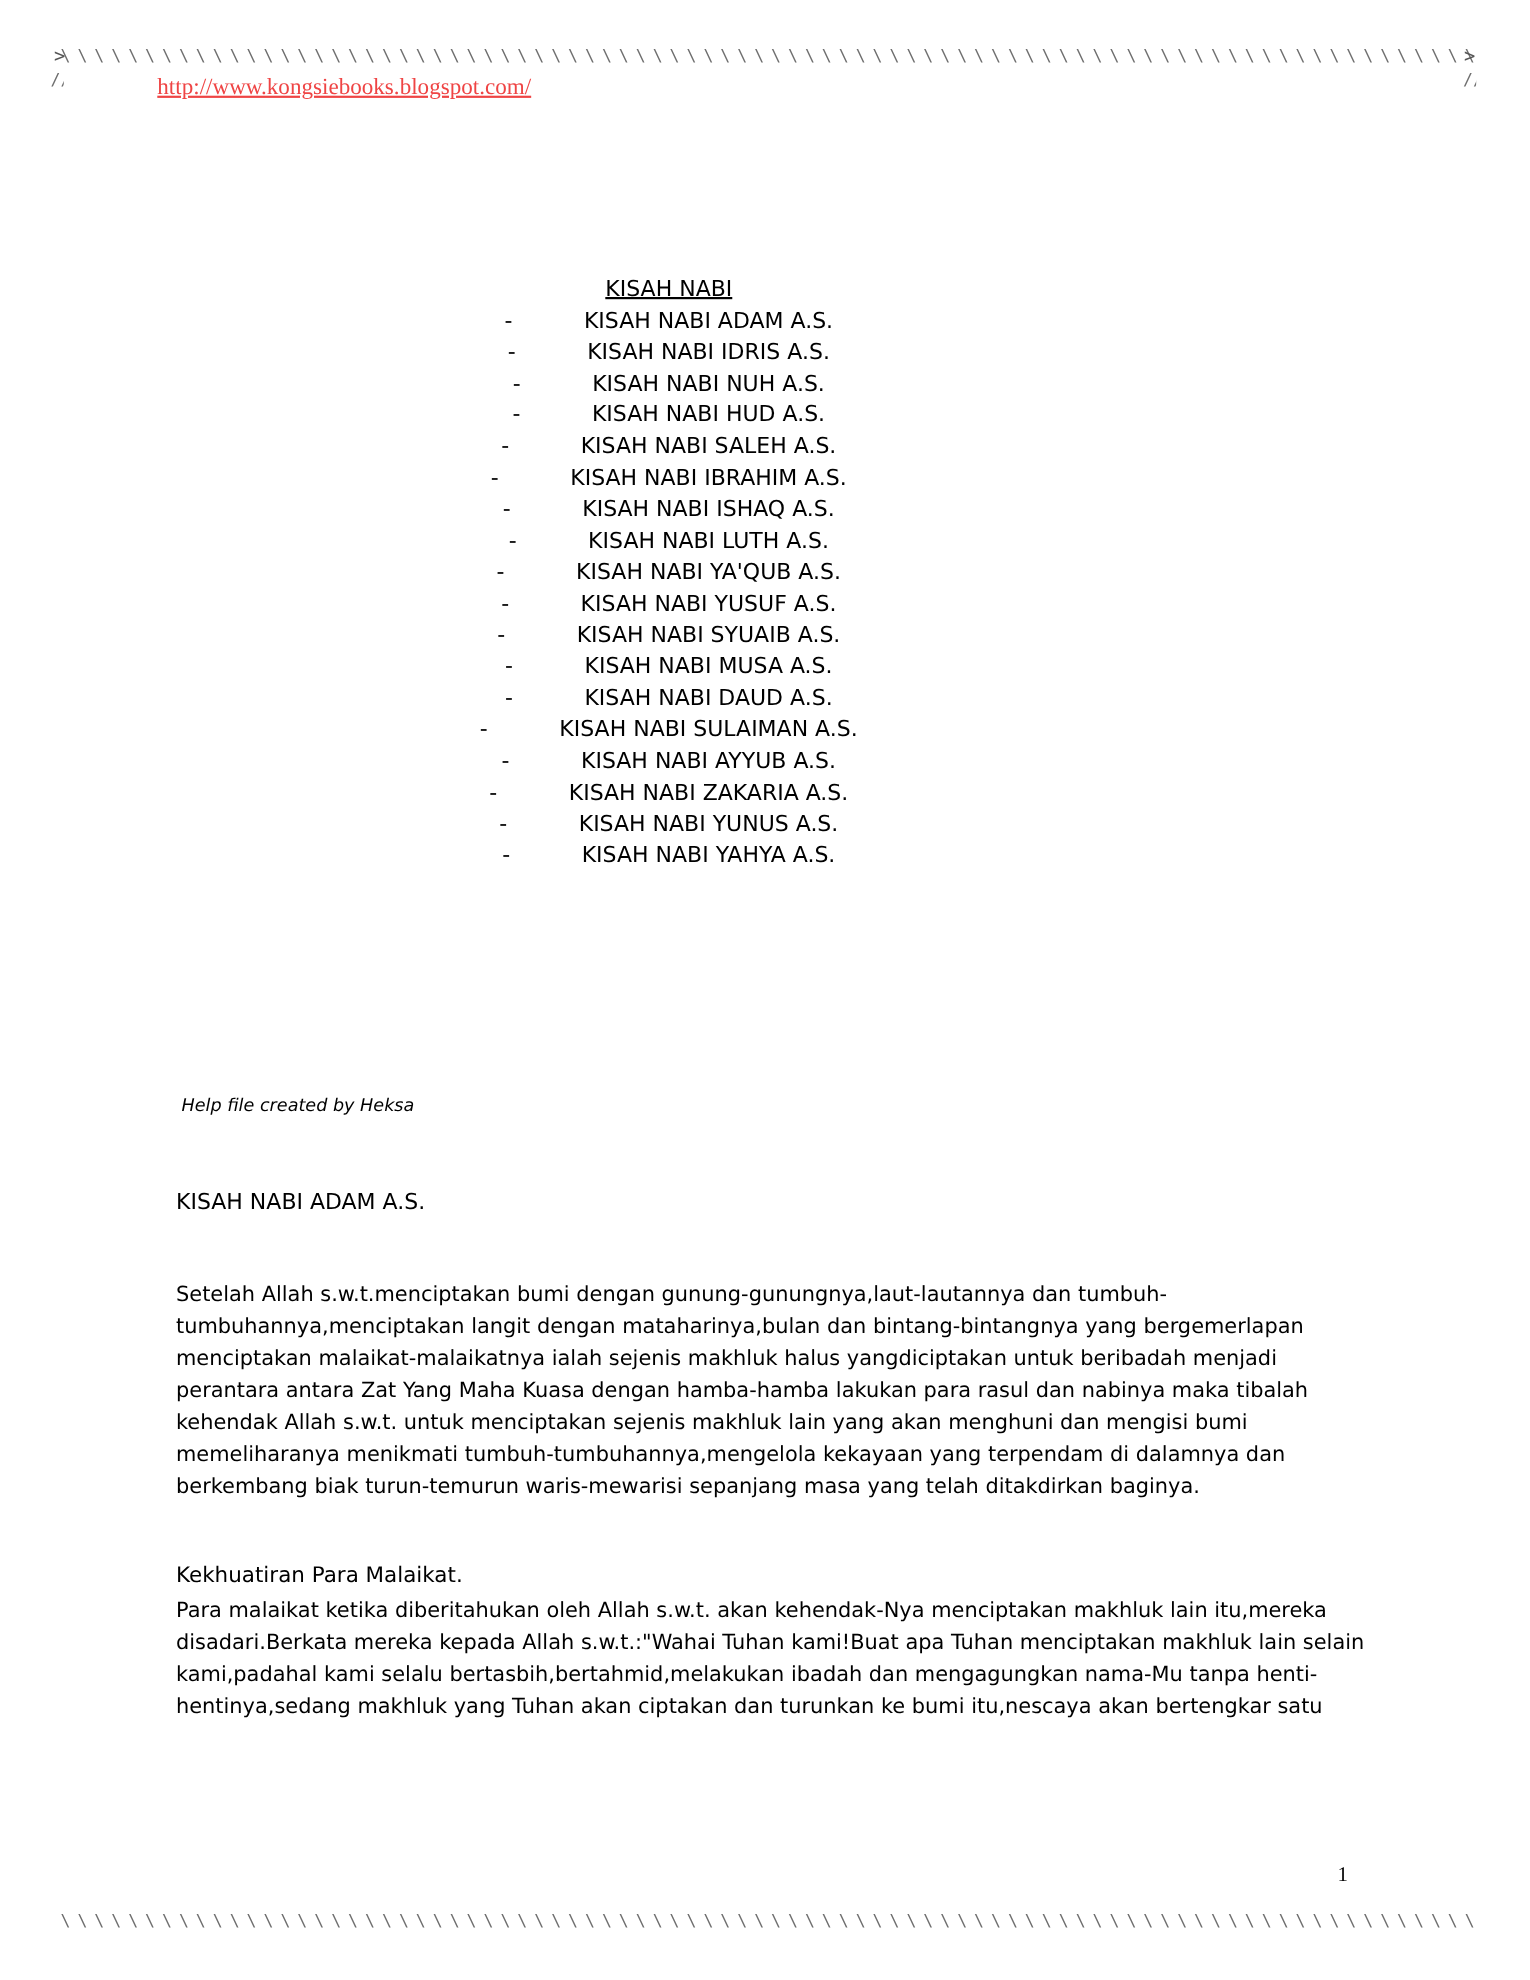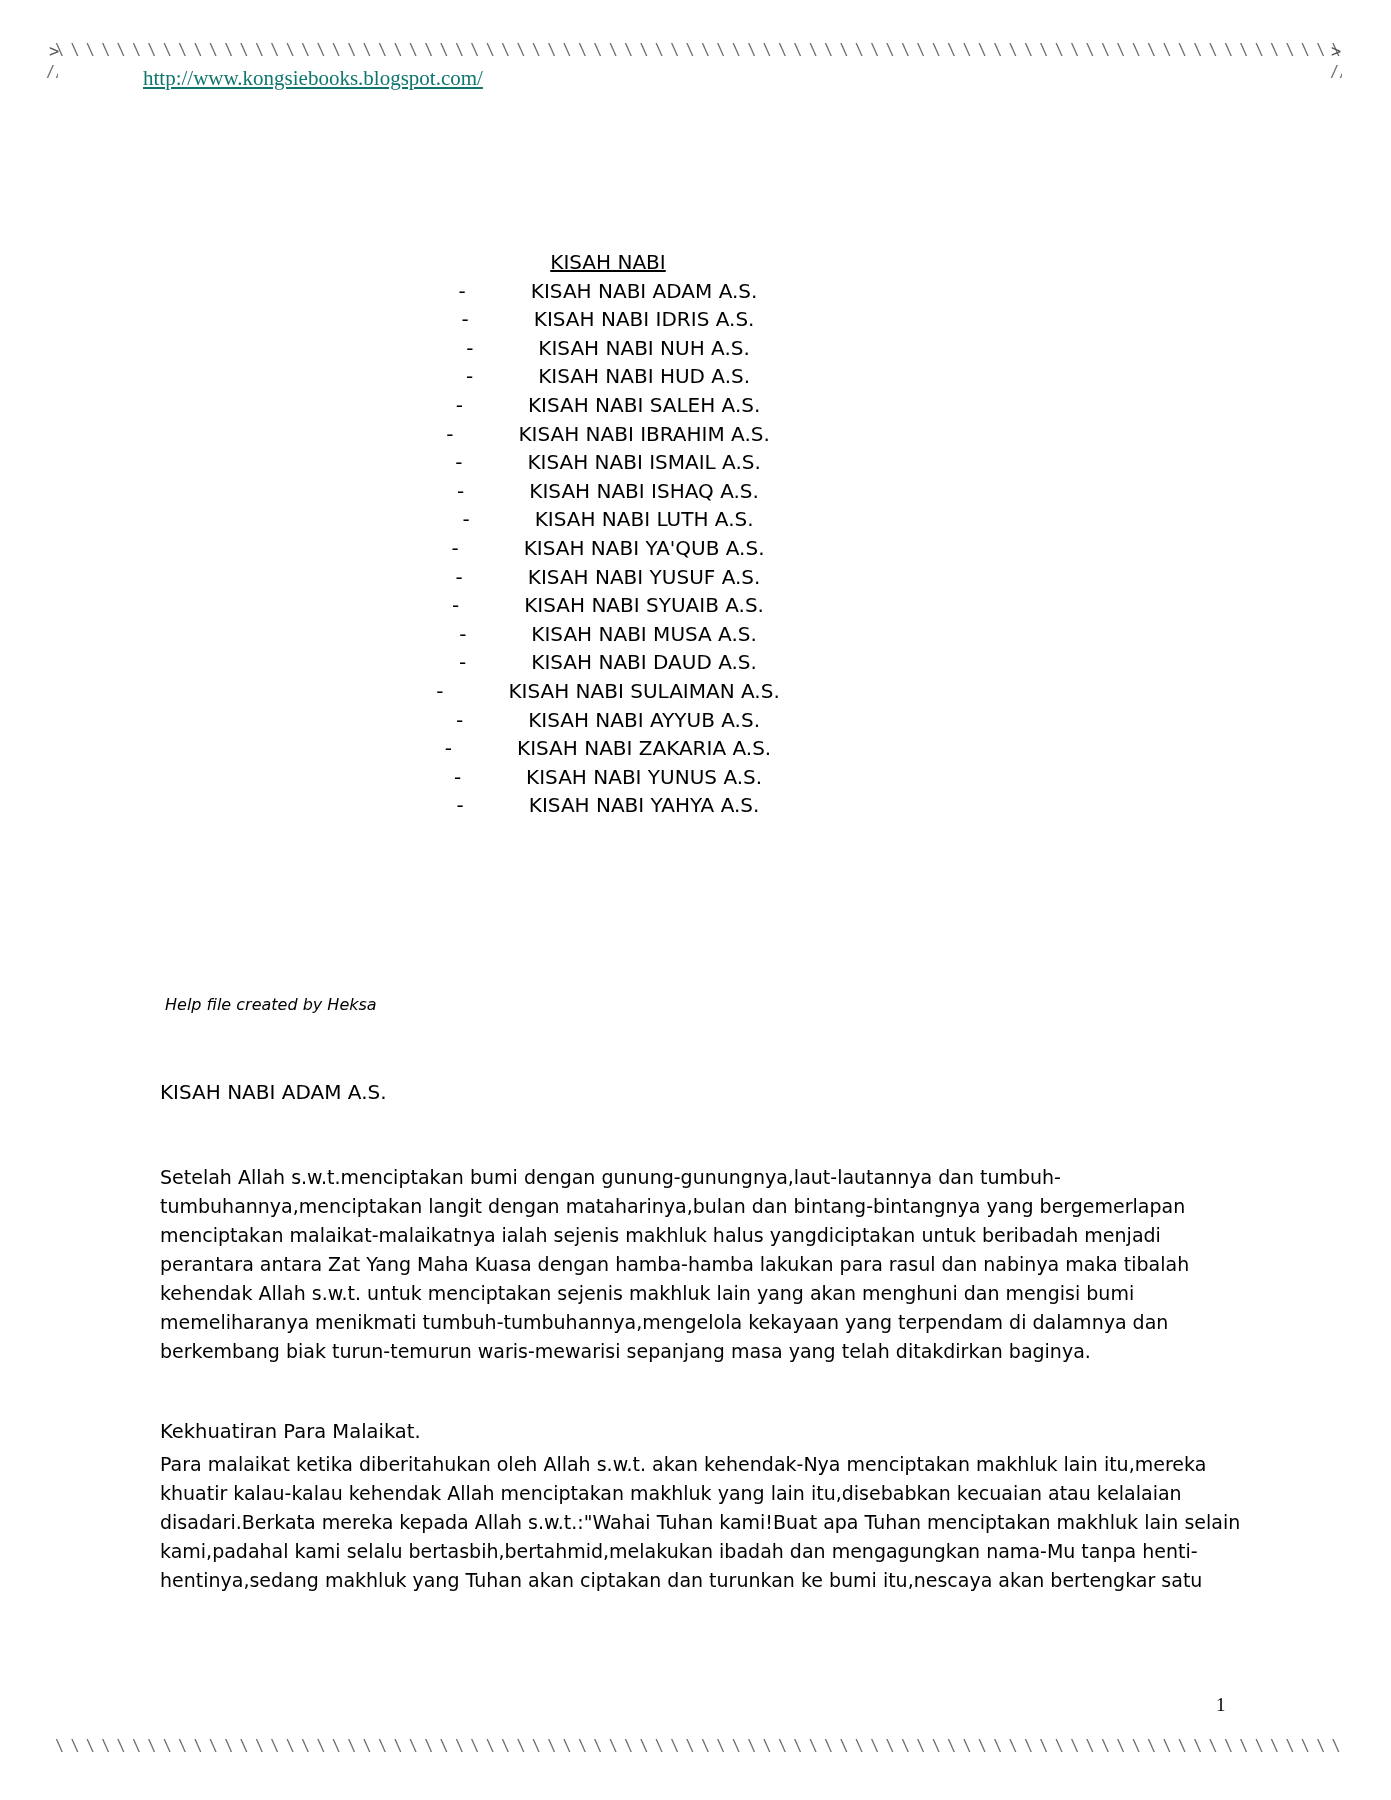--- a/index.html
+++ b/index.html
@@ -37,21 +37,21 @@
     font-family:"DejaVu Sans Mono",monospace;
     font-size:17px;color:#555;
   }
   .c-tl{left:49px;}
   .c-tr{left:1331px;}
 
   
   .url{
     position:absolute;left:143px;top:66px;
     font-family:"Liberation Serif","DejaVu Serif",serif;
-    font-size:21px;color:#0f766e;
+    font-size:21px;color:#ef4444;
     text-decoration:underline;
     cursor:pointer;
   }
 
   
   .toc{
     position:absolute;left:143px;top:248px;width:930px;
     font-size:20px;line-height:28.6px;
     text-align:center;
   }
@@ -96,21 +96,20 @@
     <div class="toc-title-line">
       <span class="toc-title">KISAH NABI</span>
     </div>
     <div id="toc-items">
         <div class="toc-line"><span class="toc-dash">-</span><span>KISAH NABI ADAM A.S.</span></div>
         <div class="toc-line"><span class="toc-dash">-</span><span>KISAH NABI IDRIS A.S.</span></div>
         <div class="toc-line"><span class="toc-dash">-</span><span>KISAH NABI NUH A.S.</span></div>
         <div class="toc-line"><span class="toc-dash">-</span><span>KISAH NABI HUD A.S.</span></div>
         <div class="toc-line"><span class="toc-dash">-</span><span>KISAH NABI SALEH A.S.</span></div>
         <div class="toc-line"><span class="toc-dash">-</span><span>KISAH NABI IBRAHIM A.S.</span></div>
-        <div class="toc-line"><span class="toc-dash">-</span><span>KISAH NABI ISMAIL A.S.</span></div>
         <div class="toc-line"><span class="toc-dash">-</span><span>KISAH NABI ISHAQ A.S.</span></div>
         <div class="toc-line"><span class="toc-dash">-</span><span>KISAH NABI LUTH A.S.</span></div>
         <div class="toc-line"><span class="toc-dash">-</span><span>KISAH NABI YA'QUB A.S.</span></div>
         <div class="toc-line"><span class="toc-dash">-</span><span>KISAH NABI YUSUF A.S.</span></div>
         <div class="toc-line"><span class="toc-dash">-</span><span>KISAH NABI SYUAIB A.S.</span></div>
         <div class="toc-line"><span class="toc-dash">-</span><span>KISAH NABI MUSA A.S.</span></div>
         <div class="toc-line"><span class="toc-dash">-</span><span>KISAH NABI DAUD A.S.</span></div>
         <div class="toc-line"><span class="toc-dash">-</span><span>KISAH NABI SULAIMAN A.S.</span></div>
         <div class="toc-line"><span class="toc-dash">-</span><span>KISAH NABI AYYUB A.S.</span></div>
         <div class="toc-line"><span class="toc-dash">-</span><span>KISAH NABI ZAKARIA A.S.</span></div>
@@ -126,20 +125,19 @@
       <div class="para-line">tumbuhannya,menciptakan langit dengan mataharinya,bulan dan bintang-bintangnya yang bergemerlapan</div>
       <div class="para-line">menciptakan malaikat-malaikatnya ialah sejenis makhluk halus yangdiciptakan untuk beribadah menjadi</div>
       <div class="para-line">perantara antara Zat Yang Maha Kuasa dengan hamba-hamba lakukan para rasul dan nabinya maka tibalah</div>
       <div class="para-line">kehendak Allah s.w.t. untuk menciptakan sejenis makhluk lain yang akan menghuni dan mengisi bumi</div>
       <div class="para-line">memeliharanya menikmati tumbuh-tumbuhannya,mengelola kekayaan yang terpendam di dalamnya dan</div>
       <div class="para-line">berkembang biak turun-temurun waris-mewarisi sepanjang masa yang telah ditakdirkan baginya.</div>
     </div>
   <div class="subheading">Kekhuatiran Para Malaikat.</div>
   <div class="para" id="para2">
       <div class="para-line">Para malaikat ketika diberitahukan oleh Allah s.w.t. akan kehendak-Nya menciptakan makhluk lain itu,mereka</div>
-      <div class="para-line">khuatir kalau-kalau kehendak Allah menciptakan makhluk yang lain itu,disebabkan kecuaian atau kelalaian</div>
       <div class="para-line">disadari.Berkata mereka kepada Allah s.w.t.:"Wahai Tuhan kami!Buat apa Tuhan menciptakan makhluk lain selain</div>
       <div class="para-line">kami,padahal kami selalu bertasbih,bertahmid,melakukan ibadah dan mengagungkan nama-Mu tanpa henti-</div>
       <div class="para-line">hentinya,sedang makhluk yang Tuhan akan ciptakan dan turunkan ke bumi itu,nescaya akan bertengkar satu</div>
     </div>
 
   <div class="page-number">1</div>
 </div>
 
 </body></html>

